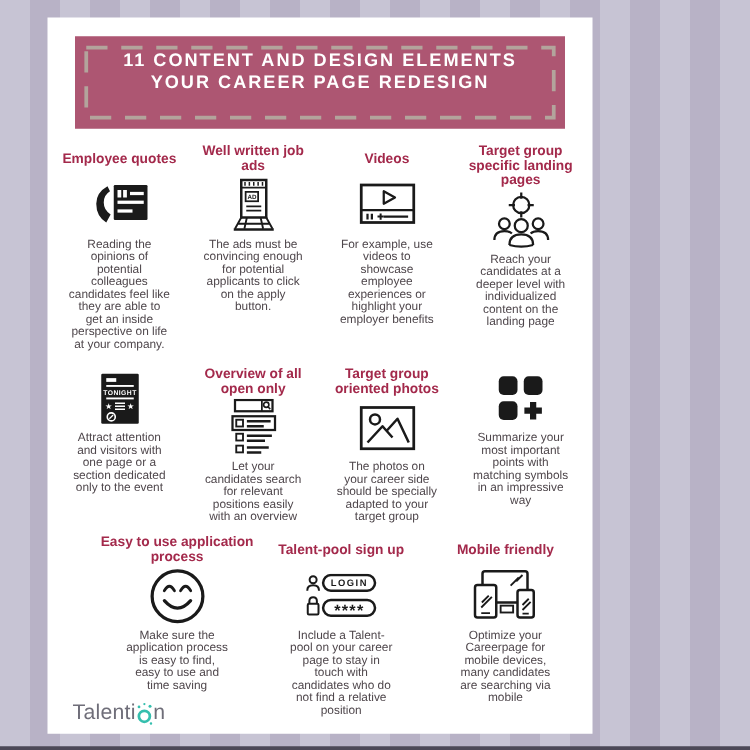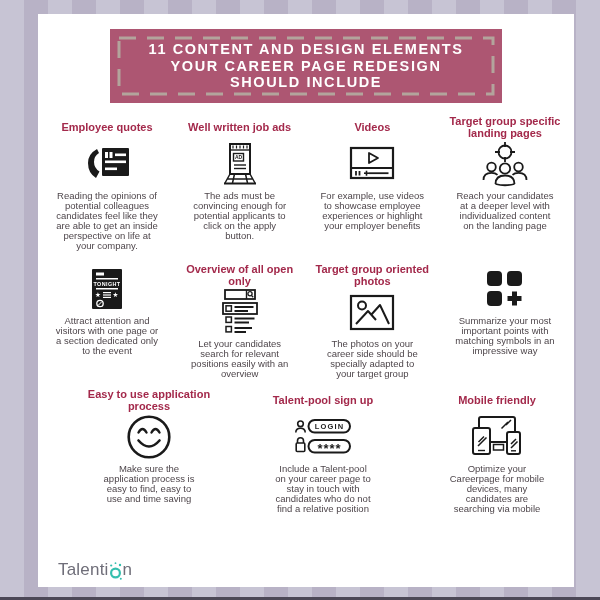--- a/index.html
+++ b/index.html
@@ -3,21 +3,21 @@
 <meta charset="utf-8">
 <style>
   html,body{margin:0;padding:0;}
   body{
     width:600px;height:600px;position:relative;overflow:hidden;
     font-family:"Liberation Sans","DejaVu Sans",sans-serif;
     background:repeating-linear-gradient(to right,#C7C4D4 0 24px,#B8B2C6 24px 48px);
   }
   .bottom-edge{position:absolute;left:0;bottom:0;width:600px;height:3px;background:#4C4857;}
   .card{
-    position:absolute;left:38px;top:14px;width:536px;height:573px;
+    position:absolute;left:38px;top:14px;width:436px;height:573px;
     background:#ffffff;overflow:hidden;
   }
   
   .header-box{
     position:relative;width:392px;height:74px;margin:15px auto 0;
     background:#AD5672;box-sizing:border-box;
   }
   .header-dash{position:absolute;left:7px;top:7px;}
   .header-title{
     position:relative;z-index:2;text-align:center;padding-top:12px;
@@ -53,21 +53,20 @@
 
 <div class="card">
 
   <div class="header-box">
     <svg class="header-dash" width="378" height="60">
       <rect x="2" y="2" width="374" height="56" fill="none" stroke="#B3A49C" stroke-width="3" stroke-dasharray="17 11"></rect>
     </svg>
     <div class="header-title">
       <span>11 CONTENT AND DESIGN ELEMENTS</span>
       <span>YOUR CAREER PAGE REDESIGN</span>
-      <span>SHOULD INCLUDE</span>
     </div>
   </div>
 
   <div class="row">
 
     <div class="item">
       <div class="item-title">Employee quotes</div>
       <div class="item-icon">
         <svg width="46" height="36" viewBox="0 0 46 36">
           <path d="M13 3 Q4 8 4 17 Q4 27 12 32 L15.5 25.5 Q10 22 10 16 Q10 10 15 7 Z" fill="#1a1a1a"></path>

